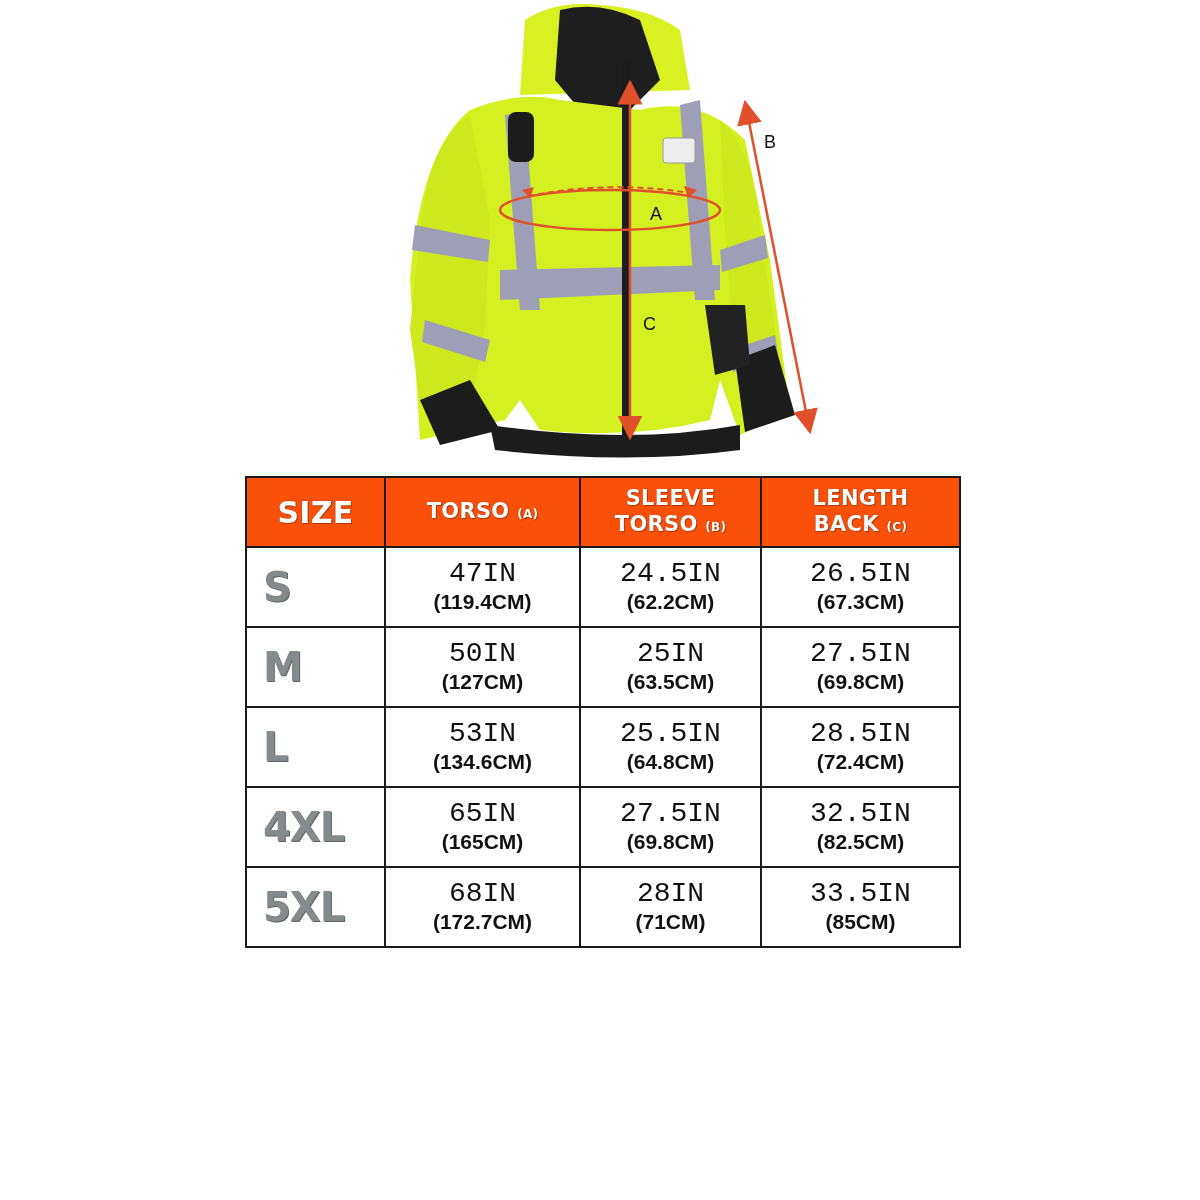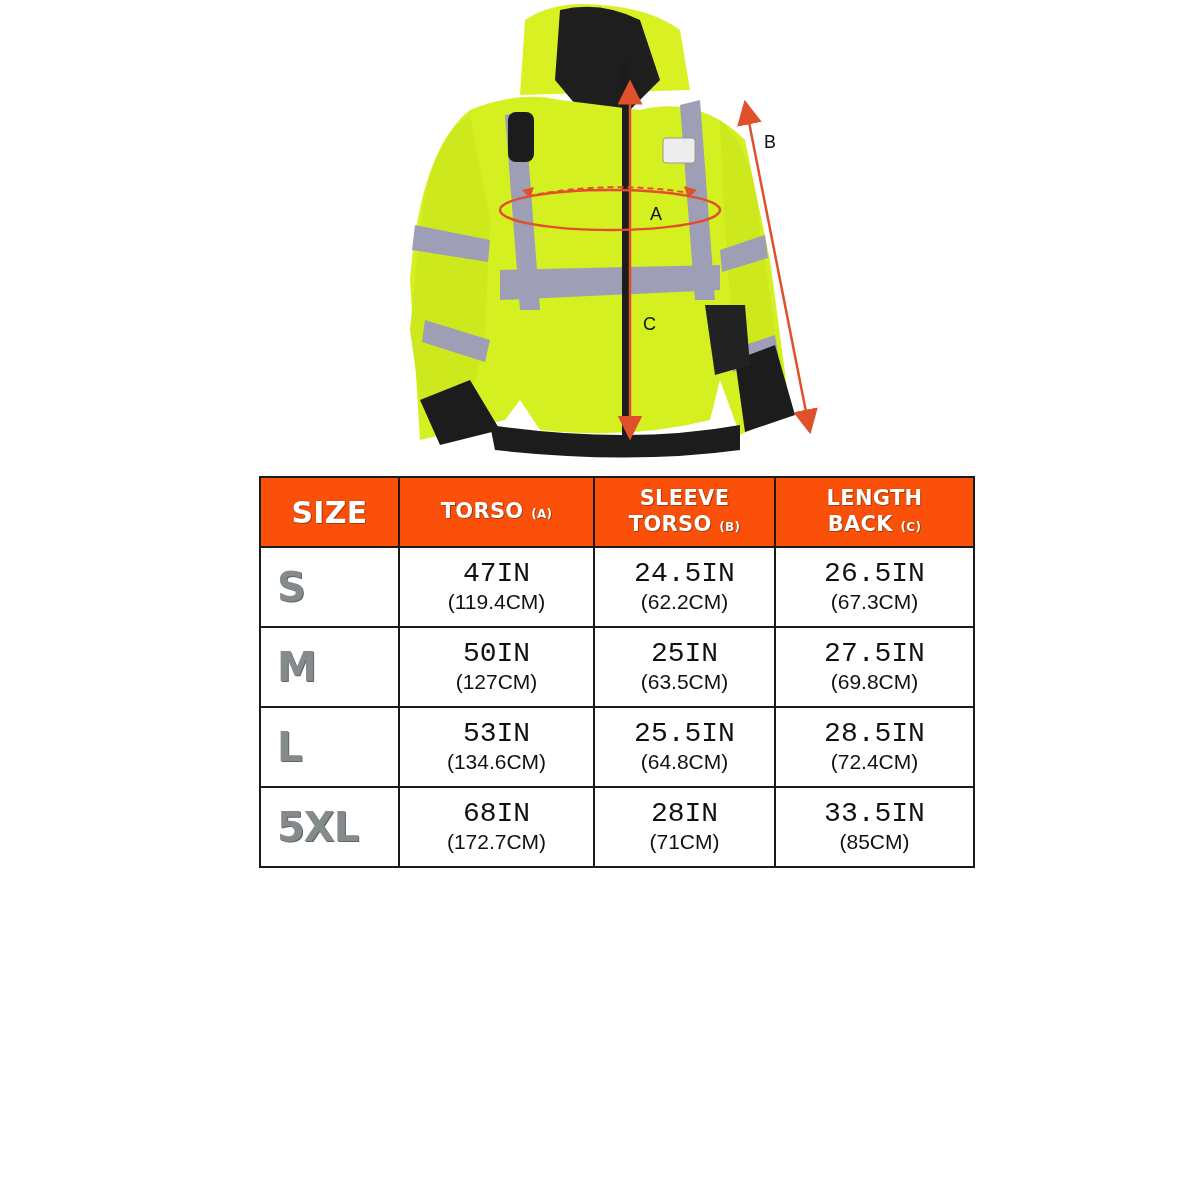--- a/index.html
+++ b/index.html
@@ -4,41 +4,40 @@
   <style>
     html, body { margin: 0; padding: 0; background: #ffffff; }
     body { width: 1200px; height: 1200px; position: relative; overflow: hidden; font-family: "DejaVu Sans", sans-serif; }
     .jacket-area { position: absolute; left: 0; top: 0; width: 1200px; height: 470px; }
     .jacket-area svg { position: absolute; left: 0; top: 0; }
     .size-table {
       position: absolute; left: 245px; top: 476px;
       border-collapse: collapse;
       border: 2px solid #1a1a1a;
       table-layout: fixed;
-      margin-left: 14px;
     }
     .size-table th, .size-table td { border: 2px solid #1a1a1a; padding: 0; text-align: center; vertical-align: middle; }
     .size-table th {
       background: #fb5009; color: #ffffff; height: 68px;
       font-family: "DejaVu Sans", sans-serif; font-weight: bold;
       text-shadow: 0 0 1px #7a2a00, 1px 1px 0 #b33a00;
       letter-spacing: 0.3px;
     }
     .th-size { font-size: 30px; }
     .th-multi { font-size: 21px; line-height: 26px; }
     .th-sub { font-size: 12px; }
     .size-table td { height: 78px; background: #fff; }
     .size-label {
       text-align: left !important; padding-left: 16px !important;
       font-family: "DejaVu Sans", sans-serif; font-weight: bold;
       font-size: 40px; color: #858a8c; letter-spacing: -1px;
       text-shadow: 1px 1px 0 #5f6466;
     }
     .val-in { display: block; font-family: Liberation Mono, monospace; font-size: 28px; color: #111; line-height: 30px; }
-    .val-cm { display: block; font-family: "Liberation Sans", sans-serif; font-size: 21px; color: #111; line-height: 26px; }
+    .val-cm { display: block; font-family: "Liberation Sans", sans-serif; font-size: 21px; color: #111; line-height: 26px; font-weight: bold; }
     .dim-label { font-family: "Liberation Sans", sans-serif; font-size: 18px; fill: #111; }
   </style>
 </head>
 <body>
 
 <div class="jacket-area">
   <svg width="1200" height="470" viewBox="0 0 1200 470">
     <defs>
       <marker id="ah" markerWidth="10" markerHeight="10" refX="5" refY="5" orient="auto-start-reverse">
         <path d="M0,0 L10,5 L0,10 Z" fill="#e0502a"></path>
@@ -155,20 +154,35 @@
       <td>
           <span class="val-in">25.5IN</span>
           <span class="val-cm">(64.8CM)</span>
         </td>
       <td>
           <span class="val-in">28.5IN</span>
           <span class="val-cm">(72.4CM)</span>
         </td>
     </tr>
     <tr>
+      <td class="size-label">4XL</td>
+      <td>
+          <span class="val-in">65IN</span>
+          <span class="val-cm">(165CM)</span>
+        </td>
+      <td>
+          <span class="val-in">27.5IN</span>
+          <span class="val-cm">(69.8CM)</span>
+        </td>
+      <td>
+          <span class="val-in">32.5IN</span>
+          <span class="val-cm">(82.5CM)</span>
+        </td>
+    </tr>
+    <tr>
       <td class="size-label">5XL</td>
       <td>
           <span class="val-in">68IN</span>
           <span class="val-cm">(172.7CM)</span>
         </td>
       <td>
           <span class="val-in">28IN</span>
           <span class="val-cm">(71CM)</span>
         </td>
       <td>

